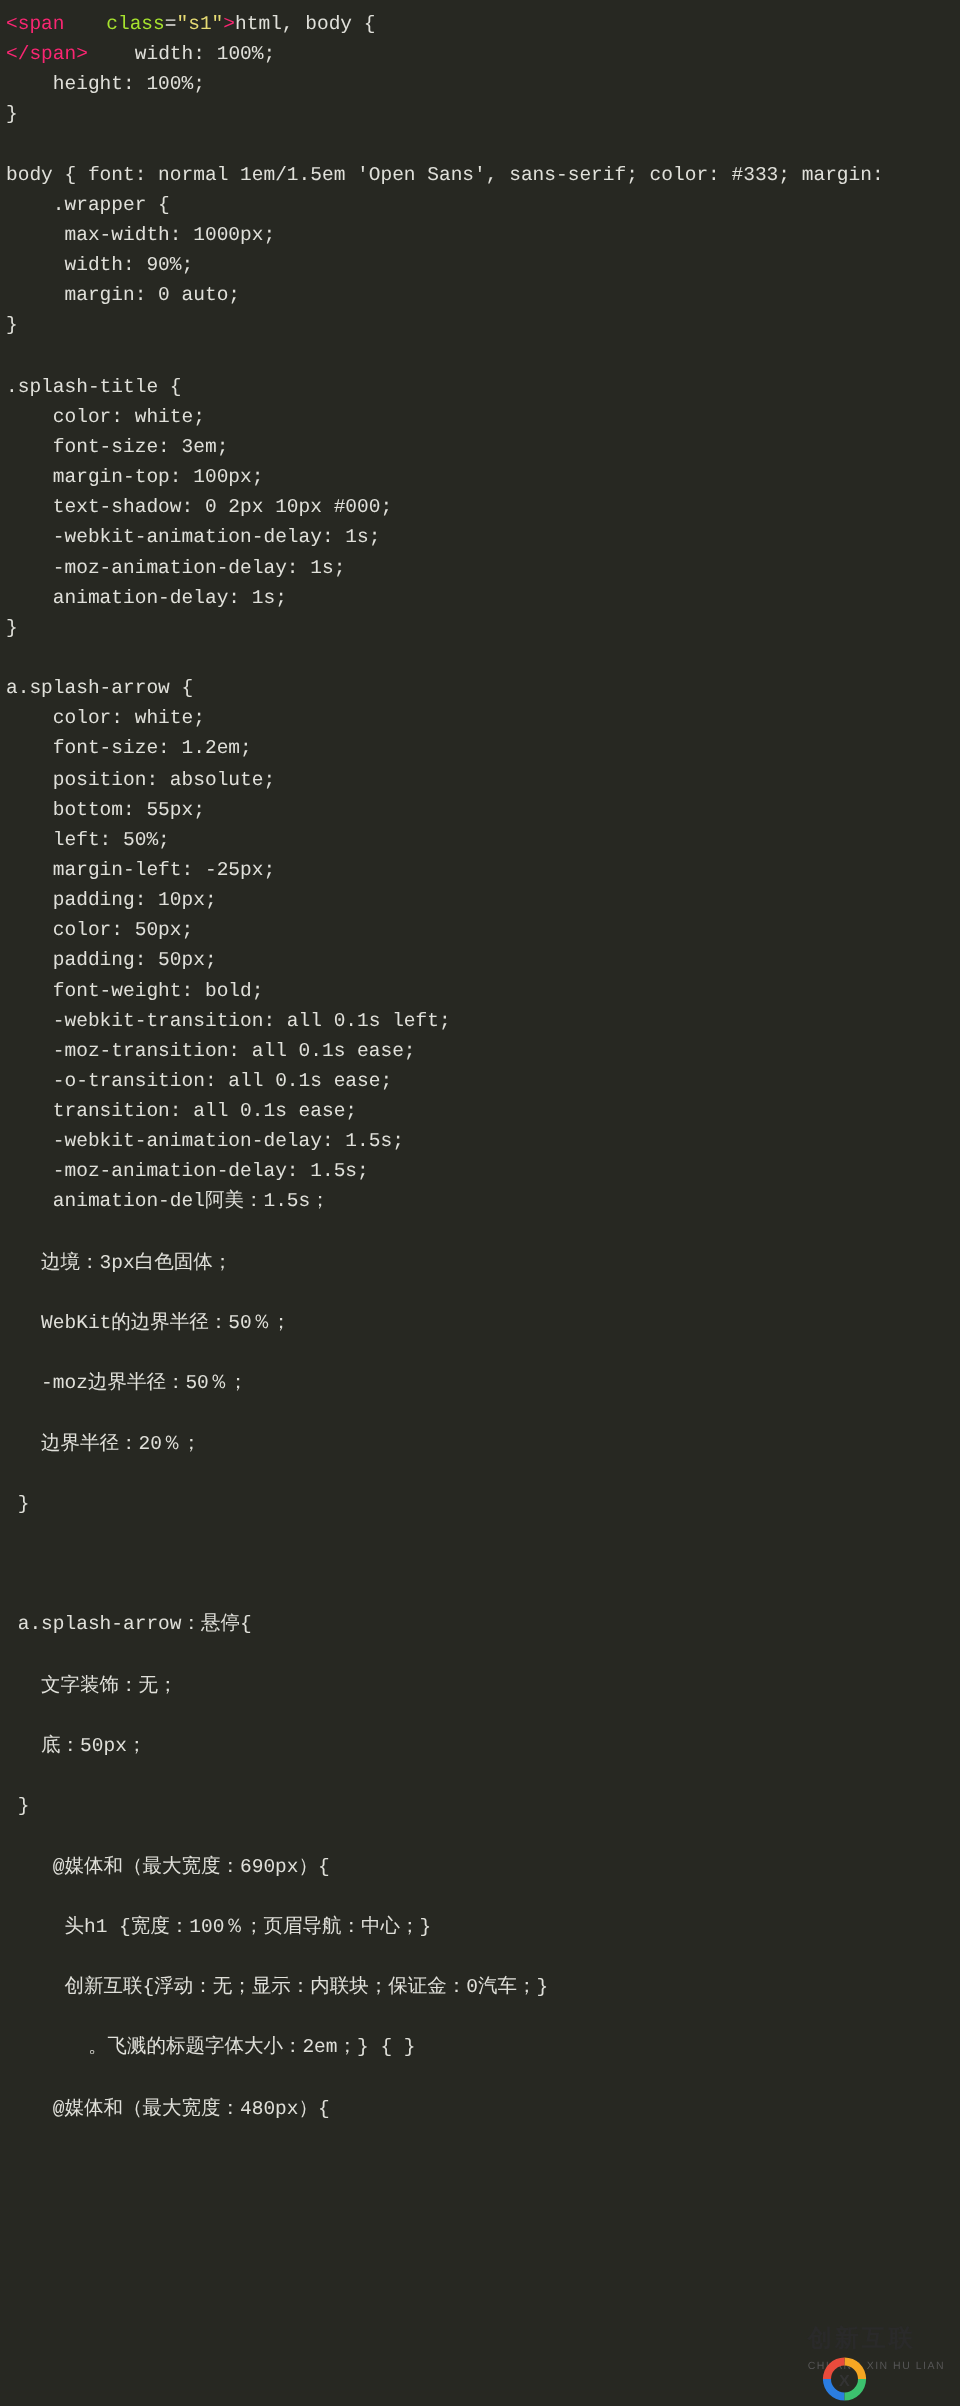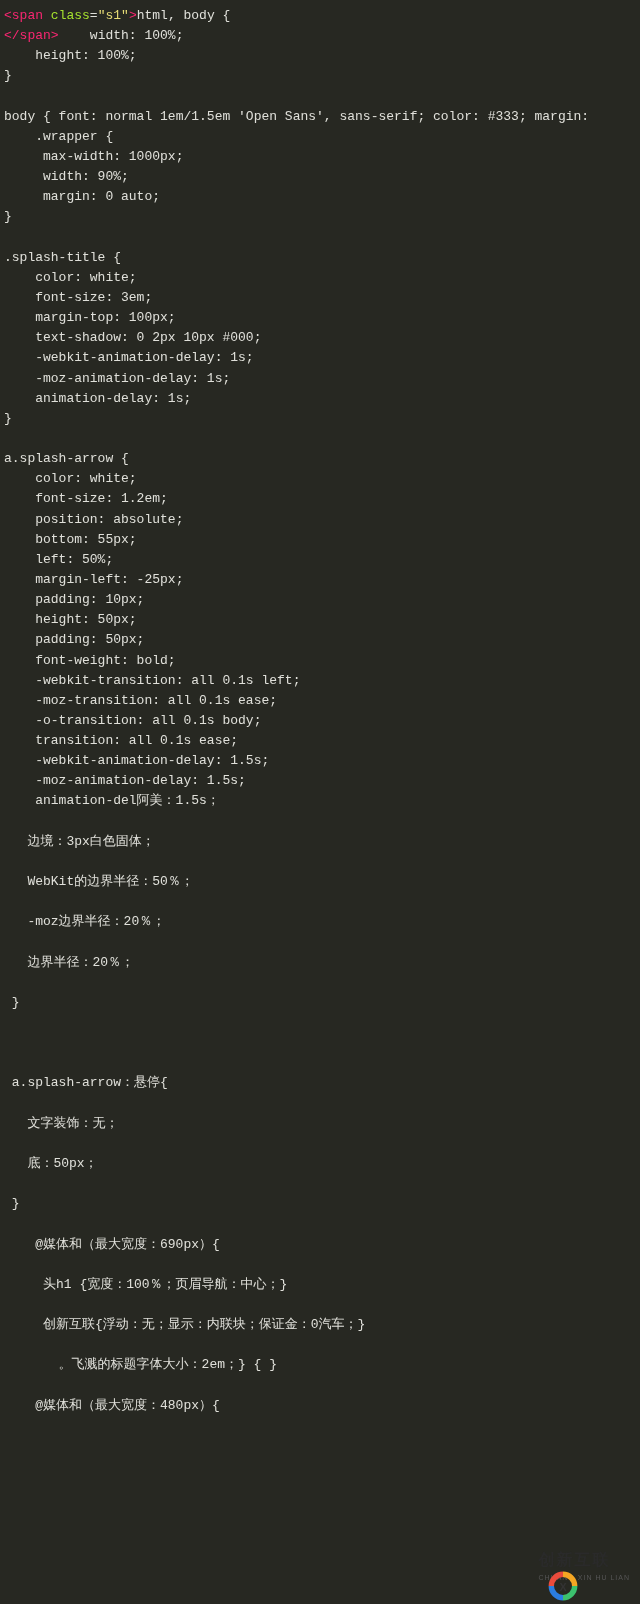--- a/index.html
+++ b/index.html
@@ -15,21 +15,21 @@
     font-size: 13px;
     line-height: 1.55;
     padding: 6px 4px 30px 4px;
     white-space: pre;
     font-weight: 500;
     min-height: 1604px;
     box-sizing: border-box;
     position: relative;
   }
   .tok-tag { color: #f92672; }
-  .tok-attr { color: #a6e22e; }
+  .tok-attr { color: #a6e22e; margin-left: 20px; }
   .tok-str { color: #e6db74; }
   .logo {
     position: absolute;
     right: 10px;
     bottom: 20px;
     display: flex;
     align-items: center;
   }
   .logo-mark {
     width: 36px;
@@ -73,36 +73,36 @@
 <span>}</span>
 <span></span>
 <span>a.splash-arrow {</span>
 <span>    color: white;</span>
 <span>    font-size: 1.2em;</span>
 <span>    position: absolute;</span>
 <span>    bottom: 55px;</span>
 <span>    left: 50%;</span>
 <span>    margin-left: -25px;</span>
 <span>    padding: 10px;</span>
-<span>    height: 50px;</span>
+<span>    color: 50px;</span>
 <span>    padding: 50px;</span>
 <span>    font-weight: bold;</span>
 <span>    -webkit-transition: all 0.1s left;</span>
 <span>    -moz-transition: all 0.1s ease;</span>
-<span>    -o-transition: all 0.1s body;</span>
+<span>    -o-transition: all 0.1s ease;</span>
 <span>    transition: all 0.1s ease;</span>
 <span>    -webkit-animation-delay: 1.5s;</span>
 <span>    -moz-animation-delay: 1.5s;</span>
 <span>    animation-del阿美：1.5s；</span>
 <span></span>
 <span>   边境：3px白色固体；</span>
 <span></span>
 <span>   WebKit的边界半径：50％；</span>
 <span></span>
-<span>   -moz边界半径：20％；</span>
+<span>   -moz边界半径：50％；</span>
 <span></span>
 <span>   边界半径：20％；</span>
 <span></span>
 <span> }</span>
 <span></span>
 <span></span>
 <span></span>
 <span> a.splash-arrow：悬停{</span>
 <span></span>
 <span>   文字装饰：无；</span>

